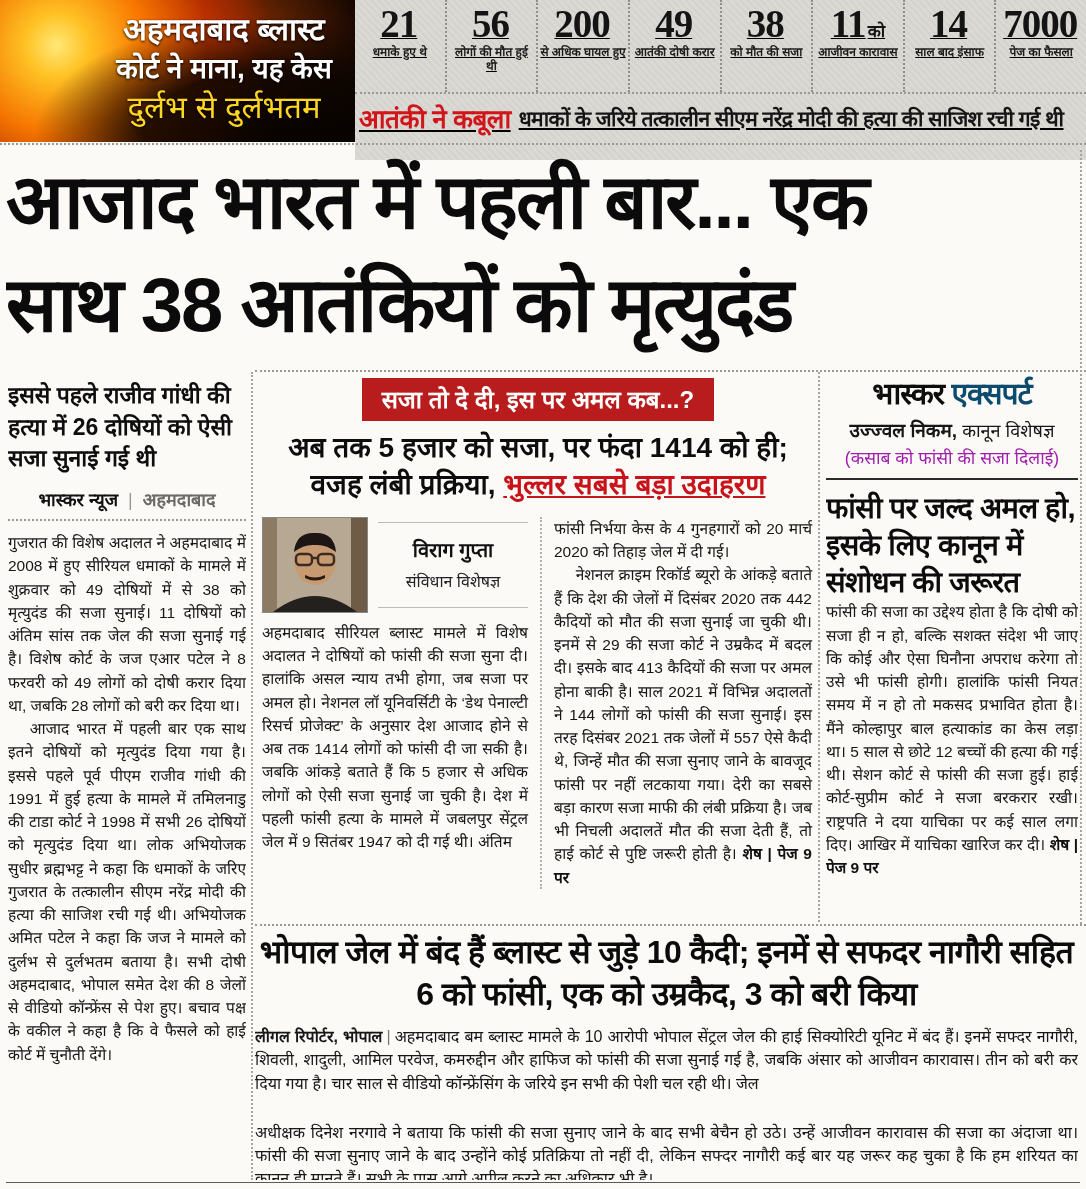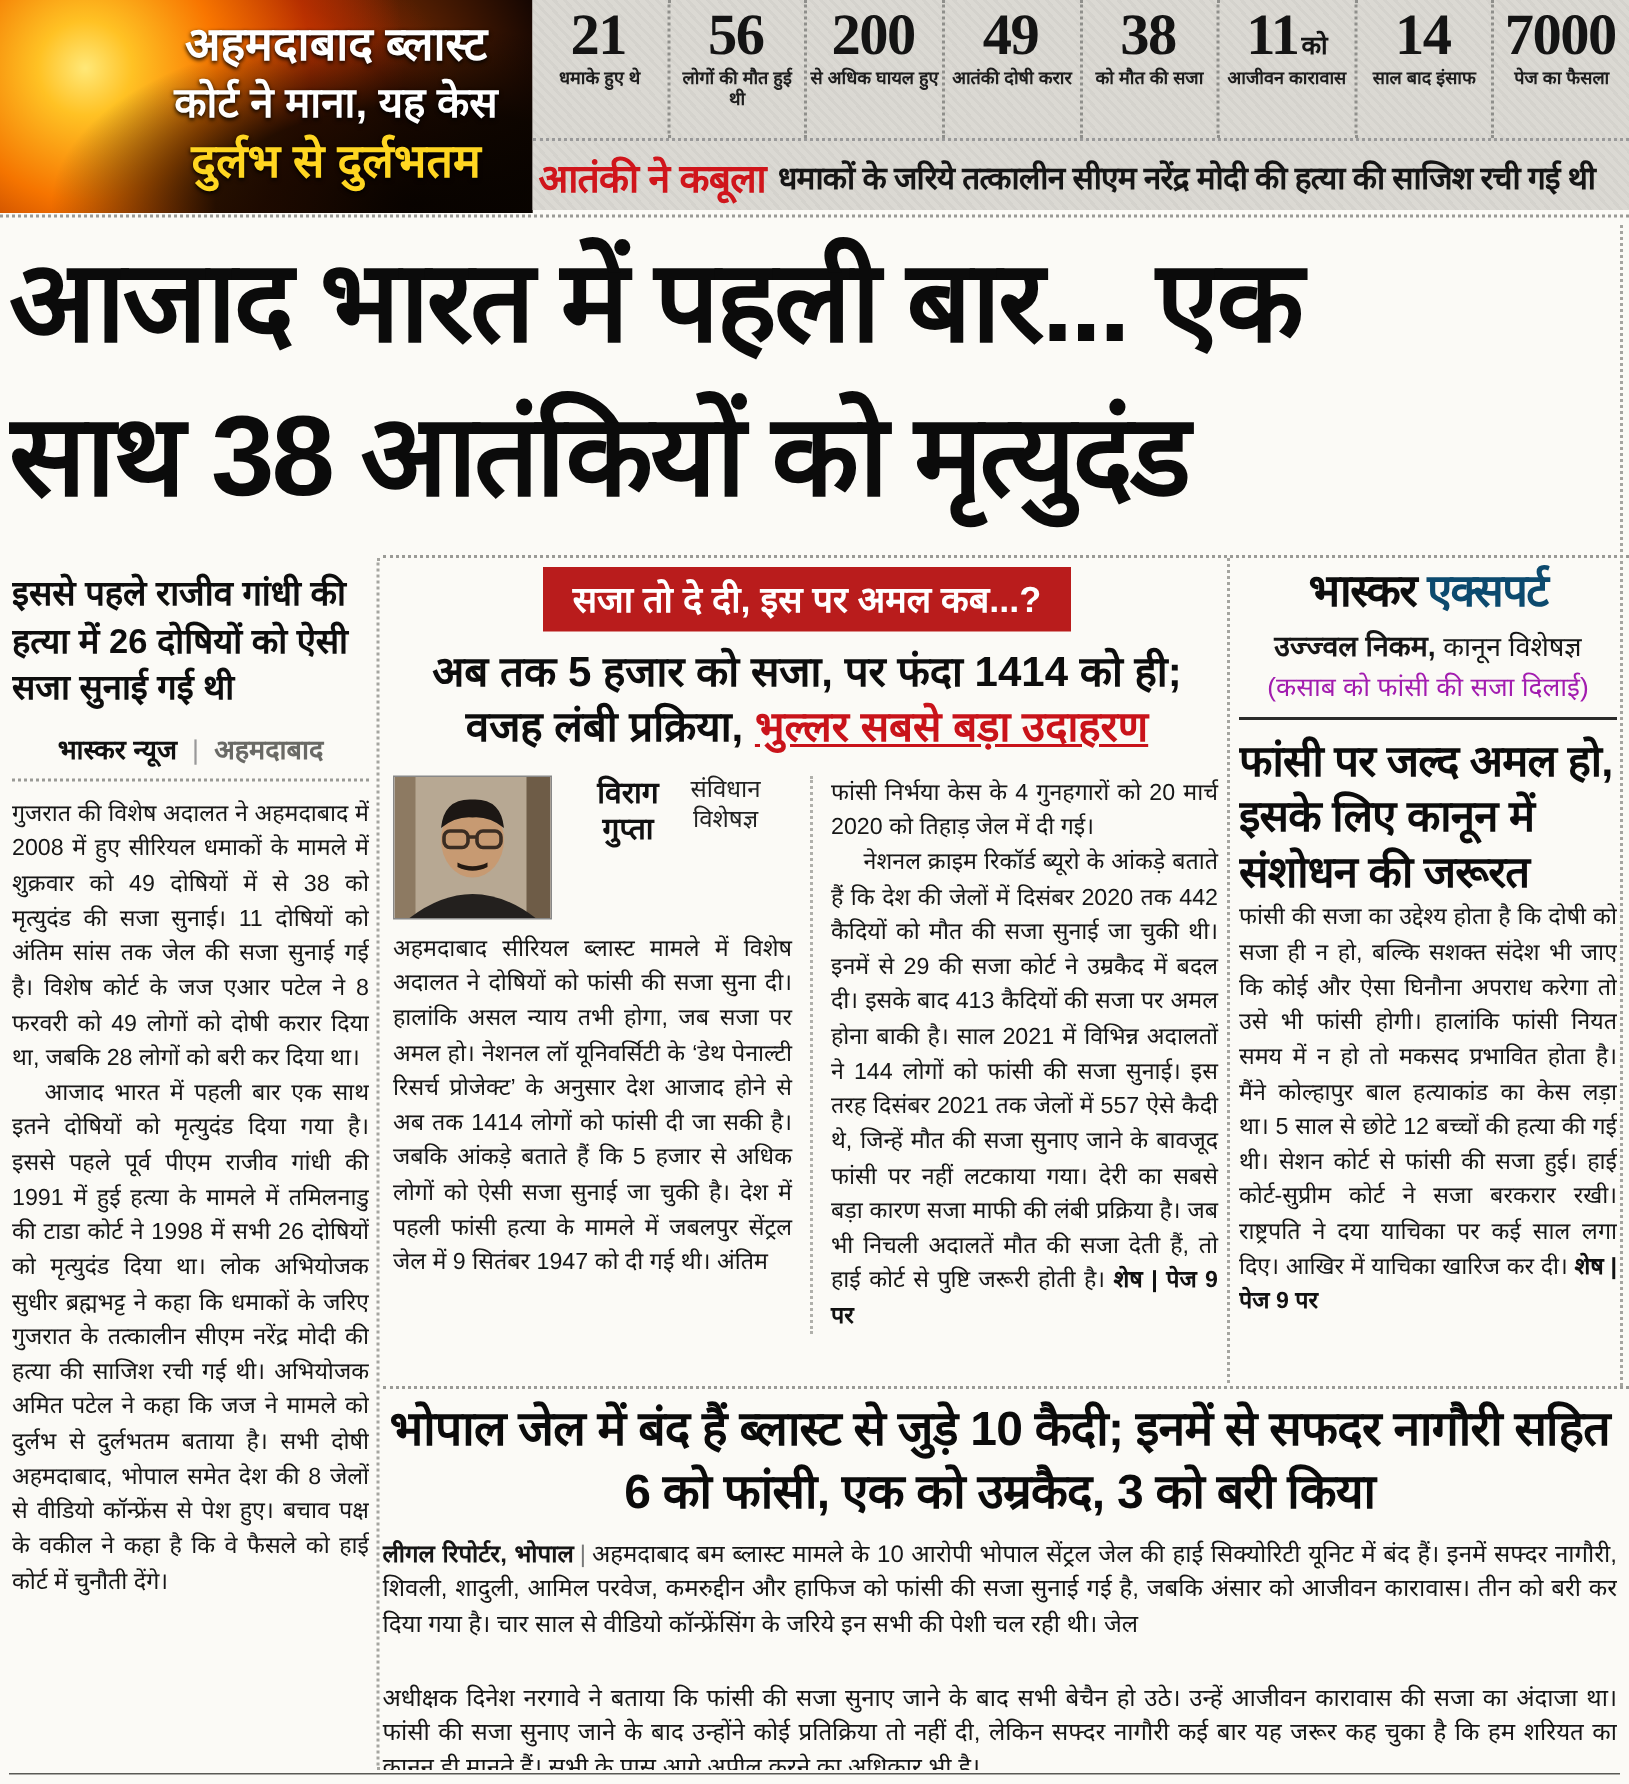--- a/index.html
+++ b/index.html
@@ -10,25 +10,25 @@
   .top-photo{position:absolute;left:0;top:0;width:355px;height:142px;overflow:hidden;
     background:
       radial-gradient(ellipse at 78% 96%, rgba(5,2,0,.96) 0%, rgba(10,4,0,.88) 34%, rgba(20,6,0,0) 62%),
       radial-gradient(circle at 16% 32%, #ffe878 0%, #ffc224 10%, rgba(255,122,0,.95) 28%, rgba(204,52,0,.75) 48%, rgba(70,14,0,0) 68%),
       radial-gradient(circle at 42% 78%, rgba(255,150,10,.95) 0%, rgba(235,84,0,.8) 26%, rgba(130,26,0,.5) 52%, rgba(0,0,0,0) 72%),
       radial-gradient(circle at 64% 40%, rgba(255,96,0,.55) 0%, rgba(0,0,0,0) 58%),
       #140602;}
   .photo-caption{position:absolute;right:6px;top:10px;width:250px;text-align:center;line-height:1.32;}
   .photo-caption .l1{color:#fff;font-size:31px;font-weight:bold;text-shadow:0 1px 3px #000;}
   .photo-caption .l2{color:#fff;font-size:28px;font-weight:bold;text-shadow:0 1px 3px #000;}
-  .photo-caption .l3{color:#ffd621;font-size:31px;font-weight:bold;text-shadow:0 1px 3px #000;}
-
-  .top-right{position:absolute;left:355px;top:0;width:731px;height:140px;
+  .photo-caption .l3{color:#ffd621;font-size:31px;font-weight:normal;text-shadow:0 1px 3px #000;}
+
+  .top-right{position:absolute;left:355px;top:0;width:731px;height:160px;
     background:#dbd9d3;
-    background-image:repeating-linear-gradient(47deg,rgba(90,90,90,.05) 0 2px,rgba(255,255,255,0) 2px 5px);}
+    background-image:repeating-linear-gradient(47deg,rgba(90,90,90,.05) 0 2px,rgba(255,255,255,0) 2px 5px);text-decoration:underline;}
   .stats-row{display:flex;height:92px;}
   .stat{flex:1 1 0;text-align:center;padding-top:4px;border-right:2px dotted #8f8f8b;}
   .stat:last-child{border-right:none;}
   .stat .num{font-family:"Liberation Serif",serif;font-weight:bold;font-size:39px;line-height:40px;color:#141414;letter-spacing:-1px;}
   .stat .sfx{font-size:17px;font-weight:bold;color:#141414;margin-left:2px;}
   .stat .lbl{font-size:12px;font-weight:bold;color:#1d1d1d;line-height:1.15;margin-top:2px;padding:0 2px;}
   .ticker{height:47px;border-top:2px dotted #999;display:flex;align-items:center;padding-left:4px;white-space:nowrap;overflow:hidden;}
   .ticker .hl{color:#d0151b;font-weight:bold;font-size:26px;margin-right:8px;letter-spacing:-.5px;}
   .ticker .tx{color:#151515;font-weight:bold;font-size:21px;letter-spacing:-.5px;}
 
@@ -60,21 +60,21 @@
   
   .col-mid{position:absolute;left:262px;top:378px;width:552px;height:544px;overflow:hidden;}
   .kicker{width:fit-content;margin:0 auto;background:#b91c1c;color:#fff;font-size:24px;font-weight:bold;padding:4px 20px 6px;}
   .mid-headline{text-align:center;font-size:28px;line-height:1.32;font-weight:bold;color:#0d0d0d;margin-top:9px;}
   .mid-headline .red{color:#c9131a;text-decoration:underline;}
   .mid-cols{display:flex;margin-top:13px;}
   .mid-col1{width:266px;}
   .mid-col2{width:258px;border-left:2px dotted #b0b0ab;padding-left:12px;margin-left:12px;}
   .author-row{display:flex;margin-bottom:8px;}
   .author-photo{width:104px;height:94px;flex:0 0 auto;border:1px solid #888;}
-  .author-meta{flex:1;padding-left:10px;display:flex;flex-direction:row;justify-content:space-between;gap:20px;}
+  .author-meta{flex:1;padding-left:10px;display:flex;flex-direction:column;justify-content:space-between;}
   .rule{border-top:1px solid #bdbdb8;margin:5px 0;}
   .author-name{text-align:center;font-size:20px;font-weight:bold;color:#111;line-height:1.2;}
   .author-title{text-align:center;font-size:16px;color:#222;line-height:1.25;}
   .cont{font-weight:bold;color:#111;}
 
   
   .col-right{position:absolute;left:826px;top:372px;width:252px;height:552px;overflow:hidden;}
   .brand{text-align:center;font-size:30px;font-weight:bold;letter-spacing:-1px;}
   .brand .bk{color:#0d0d0d;}
   .brand .rd{color:#0c4a6e;}

